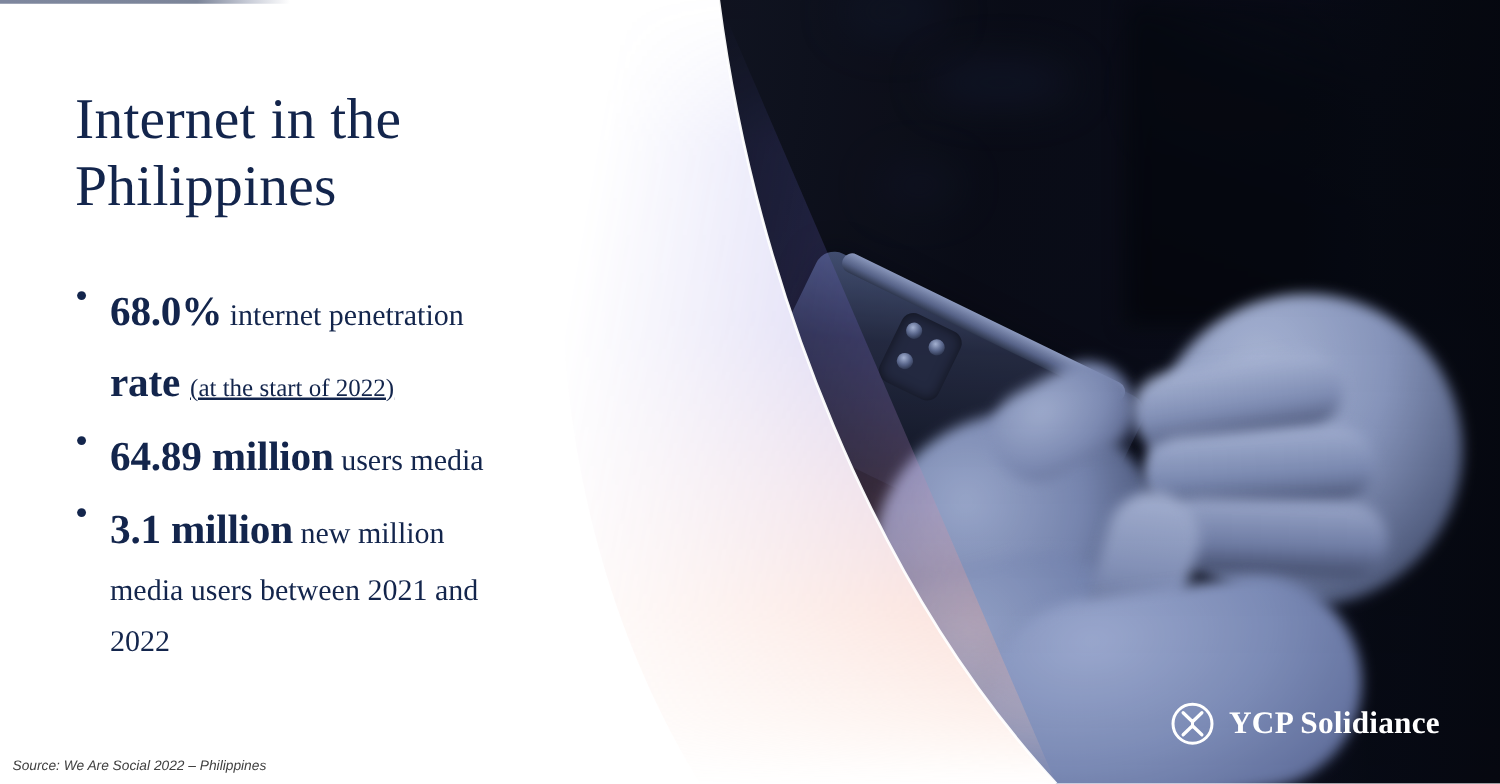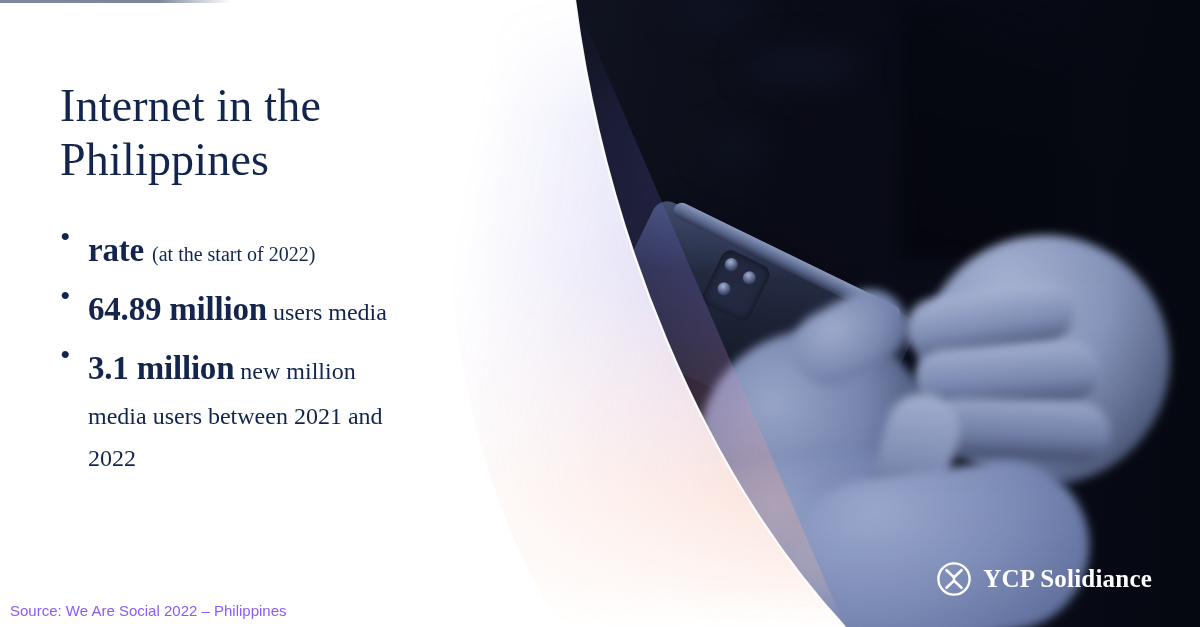--- a/index.html
+++ b/index.html
@@ -223,21 +223,21 @@
   
   .text-col {
     position: absolute;
     left: 0; top: 0;
     width: 560px; height: 627px;
     z-index: 20;
   }
   .title {
     position: absolute;
     left: 60px;
-    top: 79px;
+    top: 68px;
     width: 430px;
     font-size: 46px;
     line-height: 1.18;
     color: #13254c;
     letter-spacing: 0.2px;
     font-weight: 400;
   }
   .bullets {
     position: absolute;
     left: 44px;
@@ -263,28 +263,30 @@
     line-height: 1.72;
     color: #13254c;
   }
   .big {
     font-size: 33px;
     font-weight: bold;
     letter-spacing: -0.2px;
   }
   .paren {
     font-size: 20px;
+    text-decoration: underline;
   }
   .source {
     position: absolute;
     left: 10px;
     bottom: 8px;
     font-family: "Liberation Sans", "DejaVu Sans", sans-serif;
-    font-size: 15px;
-    color: #8b5cf6;
+    font-style: italic;
+    font-size: 11px;
+    color: #404040;
     z-index: 25;
   }
 
   
   .logo {
     position: absolute;
     right: 48px;
     bottom: 30px;
     display: flex;
     align-items: center;
@@ -350,20 +352,23 @@
     <div class="title">
       <div>Internet in the</div>
       <div>Philippines</div>
     </div>
 
     <div class="bullets">
 
       <div class="bullet">
         <span class="dot">•</span>
         <div class="line">
+          <span class="big">68.0%</span><span> internet penetration</span>
+        </div>
+        <div class="line">
           <span class="big">rate </span><span class="paren">(at the start of 2022)</span>
         </div>
       </div>
 
       <div class="bullet">
         <span class="dot">•</span>
         <div class="line">
           <span class="big">64.89 million</span><span> users media</span>
         </div>
       </div>

